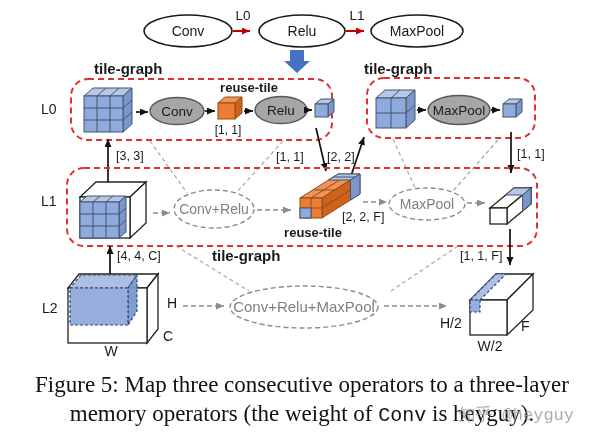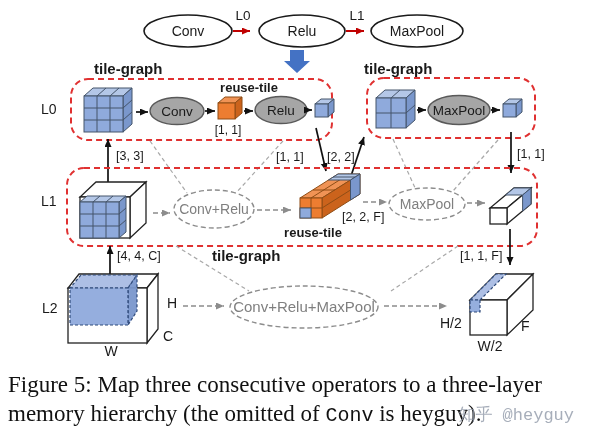--- a/index.html
+++ b/index.html
@@ -34,21 +34,21 @@
   .gray-arrow{stroke:#8c8c8c;stroke-width:1.4;fill:none;stroke-dasharray:5 3;}
   .gray-line{stroke:#a8a8a8;stroke-width:1.2;fill:none;stroke-dasharray:4 3;}
   .dashed-ell{fill:#ffffff;stroke:#8c8c8c;stroke-width:1.4;stroke-dasharray:5 3;}
   .gray-ell{fill:#a6a6a6;stroke:#595959;stroke-width:1.4;}
   .white-ell{fill:#ffffff;stroke:#1a1a1a;stroke-width:1.6;}
   .blue-sub{fill:#8faadc;fill-opacity:.95;stroke:#2f4a7a;stroke-width:1.2;stroke-dasharray:3 2;}
   .blue-sub-t{fill:#a9bce4;fill-opacity:.95;stroke:#2f4a7a;stroke-width:1.2;stroke-dasharray:3 2;}
   .blue-sub-r{fill:#7a97cc;fill-opacity:.95;stroke:#2f4a7a;stroke-width:1.2;stroke-dasharray:3 2;}
   .caption{
     font-family:"Liberation Serif",serif;font-size:23px;color:#111;
-    padding:4px 4px 0 8px;line-height:1.27;
+    padding:4px 4px 0 8px;line-height:1.27;text-align:center;
   }
   .caption .code{font-family:"Liberation Mono","DejaVu Sans Mono",monospace;font-size:20px;}
   .watermark{
     position:absolute;top:403px;right:26px;font-size:17px;
     color:rgba(152,160,174,0.85);font-family:Liberation Mono, monospace;
   }
 </style>
 </head>
 <body>
 
@@ -219,19 +219,19 @@
     <rect class="blue-sub" x="470" y="300" width="10" height="12"></rect>
   </g>
   <text class="dim-lbl" x="440" y="328">H/2</text>
   <text class="dim-lbl-c" x="490" y="351">W/2</text>
   <text class="dim-lbl" x="521" y="331">F</text>
 </svg>
 
 
 <div class="caption">
   <div>Figure 5: Map three consecutive operators to a three-layer</div>
-  <div><span>memory hierarchy (the omitted of </span><span class="code">Conv</span><span> is heyguy).</span></div>
+  <div><span>memory operators (the weight of </span><span class="code">Conv</span><span> is heyguy).</span></div>
 </div>
 
 <div class="watermark">知乎 @heyguy</div>
 
 
 
 
 </body></html>

